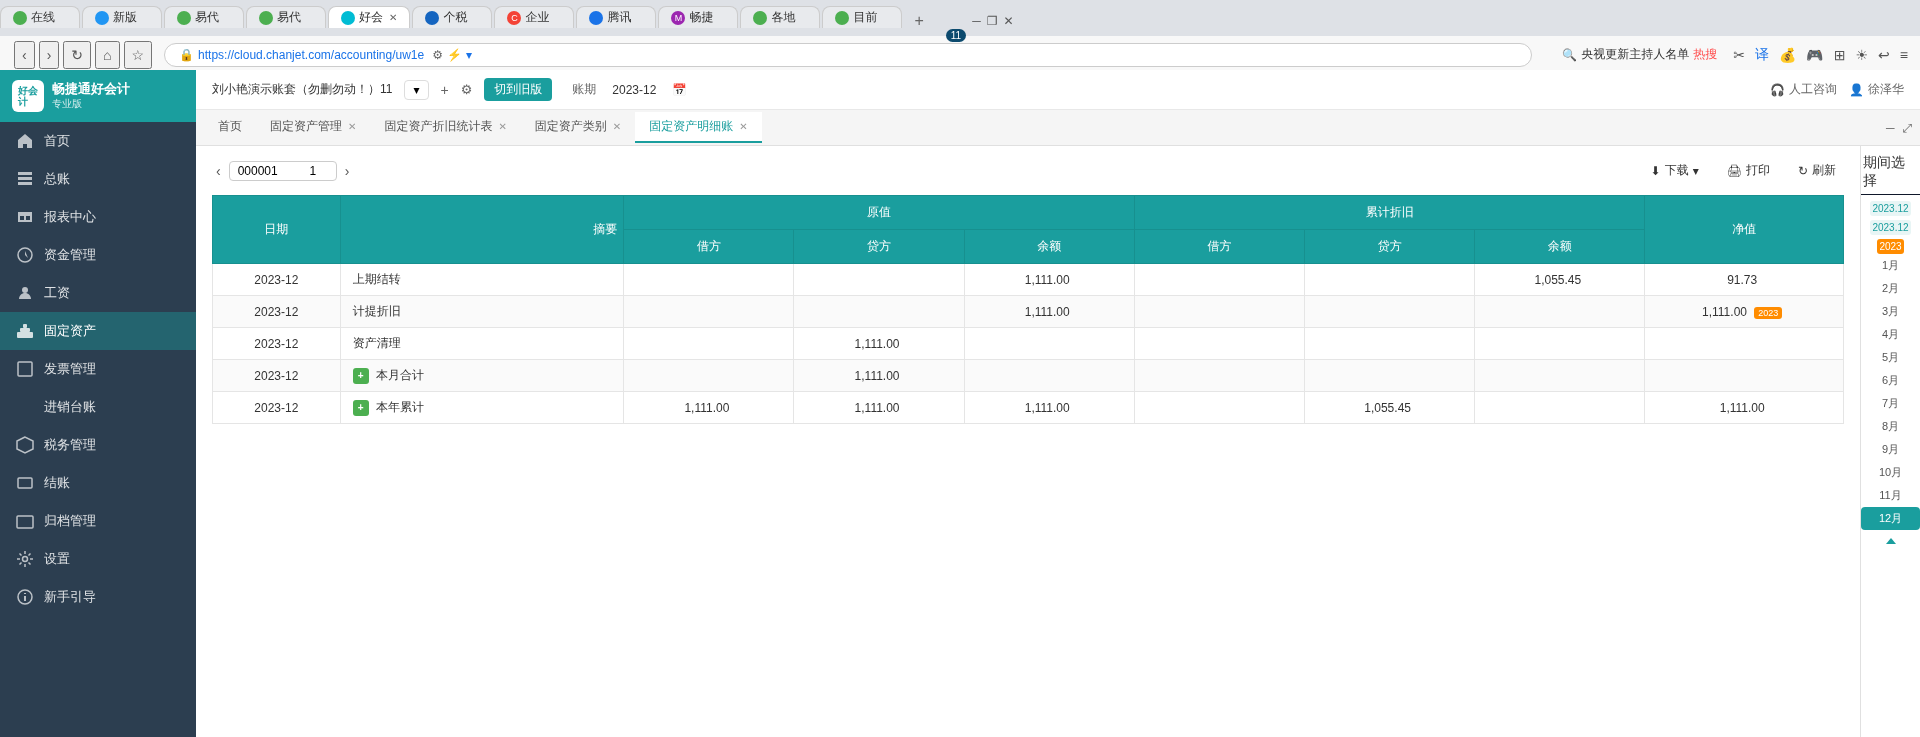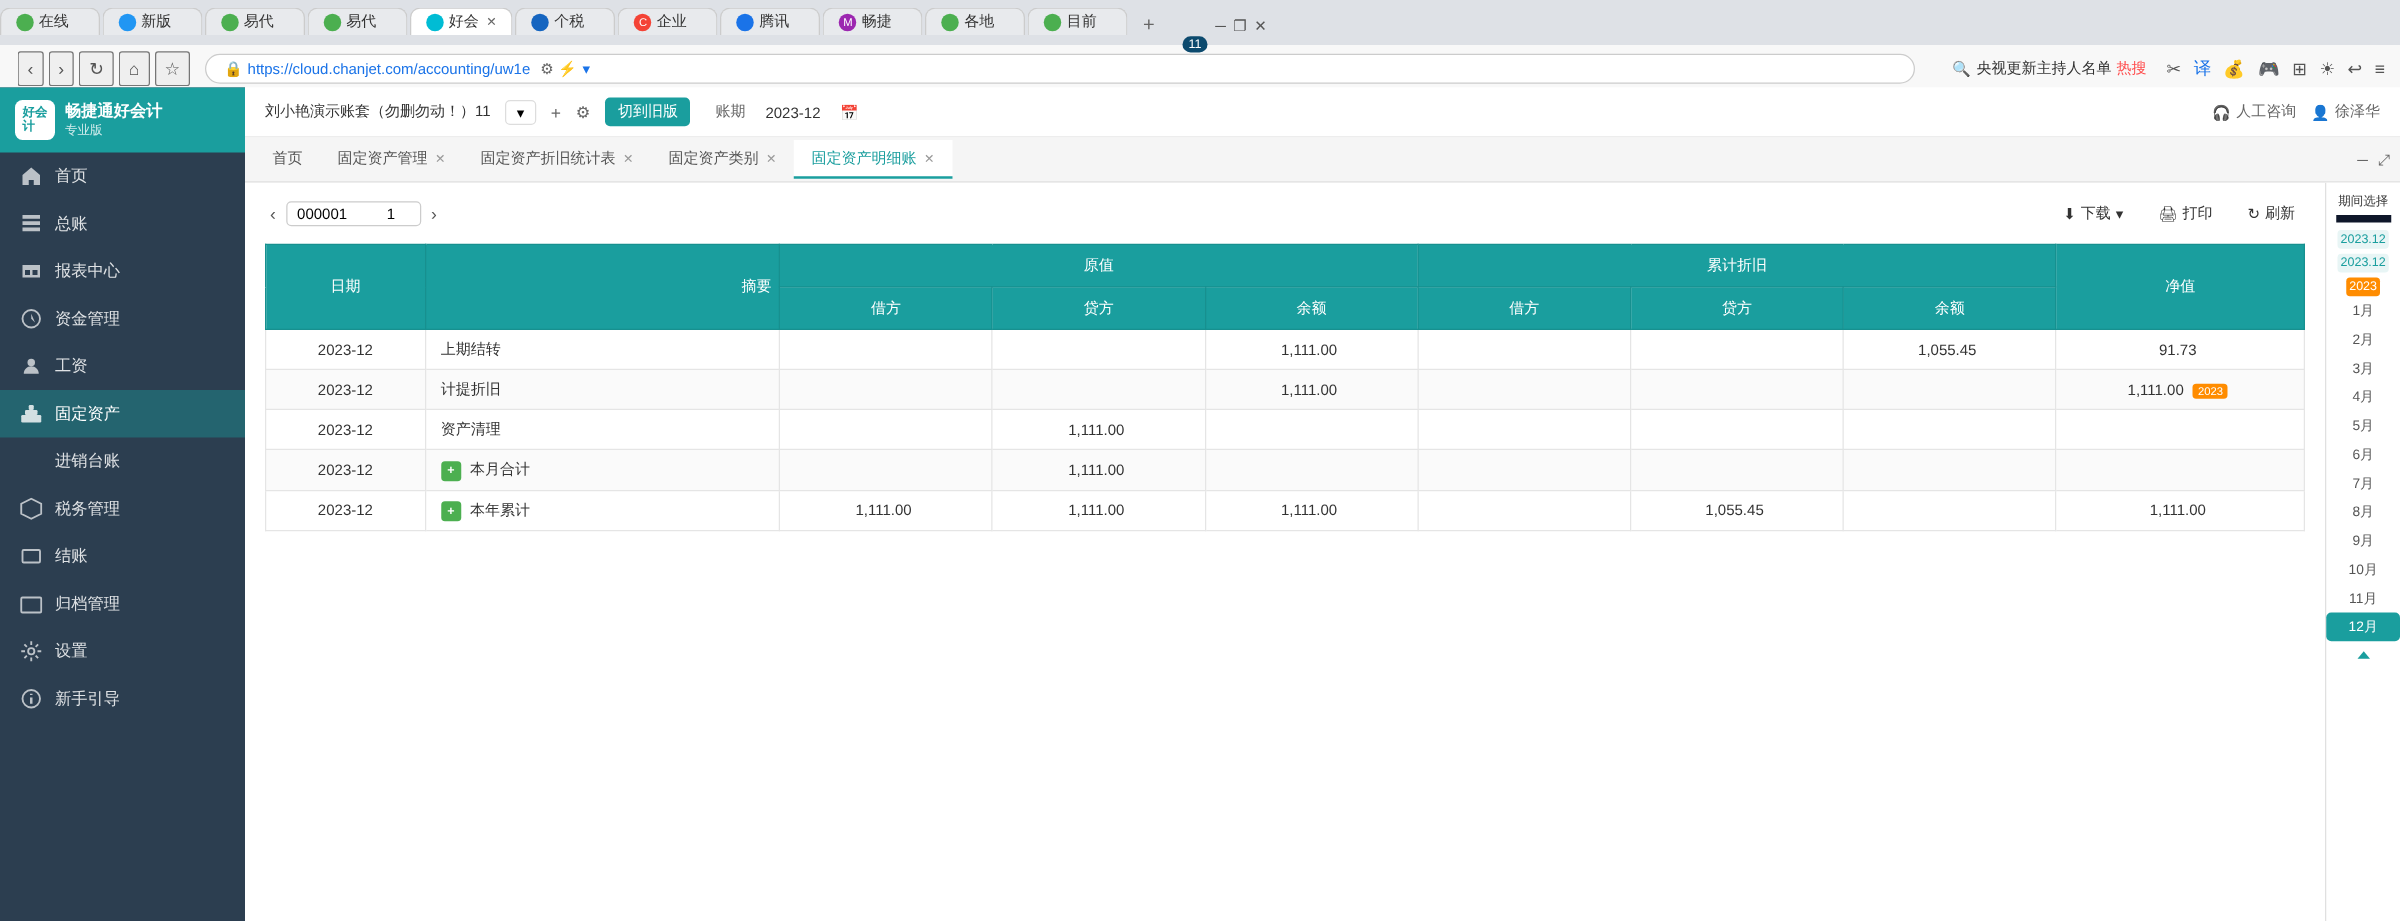--- a/index.html
+++ b/index.html
@@ -220,20 +220,27 @@
           </svg>
         <span>工资</span>
       </div>
       <div class="sidebar-item active">
         <svg class="sidebar-item-icon" viewBox="0 0 18 18" fill="currentColor">
             <rect x="1" y="10" width="16" height="6" rx="1"></rect>
             <rect x="4" y="6" width="10" height="4" rx="1"></rect>
             <rect x="7" y="2" width="4" height="4" rx="1"></rect>
           </svg>
         <span>固定资产</span>
+      </div>
+      <div class="sidebar-item">
+        <svg class="sidebar-item-icon" viewBox="0 0 18 18" fill="currentColor">
+            <rect x="2" y="2" width="14" height="14" rx="1" fill="none" stroke="currentColor" stroke-width="1.5"></rect>
+            <path d="M5 7h8M5 10h6"></path>
+          </svg>
+        <span>发票管理</span>
       </div>
       <div class="sidebar-item">
         <svg class="sidebar-item-icon" viewBox="0 0 18 18" fill="currentColor">
             <path d="M2 9h14M9 2v14"></path>
           </svg>
         <span>进销台账</span>
       </div>
       <div class="sidebar-item">
         <svg class="sidebar-item-icon" viewBox="0 0 18 18" fill="currentColor">
             <path d="M9 1L1 5v8l8 4 8-4V5z" fill="none" stroke="currentColor" stroke-width="1.5"></path>
@@ -443,21 +450,21 @@
               <td class="text-right"></td>
               <td class="text-right">1,055.45</td>
               <td class="text-right"></td>
               <td class="text-right">1,111.00</td>
             </tr>
           </tbody>
         </table>
       </div>
 
       <div class="right-panel" style="width:60px;padding:4px 0;">
-        <div style="font-size:10px;color:#333;text-align:center;padding:4px 2px;border-bottom:6px solid #0f172a;margin-bottom:4px;">
+        <div style="font-size:14px;color:#333;padding:4px 2px;border-bottom:1px solid #0f172a;margin-bottom:4px;">
           <span>期间选择</span>
         </div>
         <div style="background:#e8f5f5;color:#1a9e9e;font-size:10px;text-align:center;padding:2px;margin:2px;border-radius:3px;cursor:pointer;">
           <span>2023.12</span>
         </div>
         <div style="background:#e8f5f5;color:#1a9e9e;font-size:10px;text-align:center;padding:2px;margin:2px;border-radius:3px;cursor:pointer;">
           <span>2023.12</span>
         </div>
         <div style="background:#ff8c00;color:#fff;font-size:10px;text-align:center;padding:2px;margin:2px 2px 0 2px;border-radius:3px;cursor:pointer;">
           <span>2023</span>

